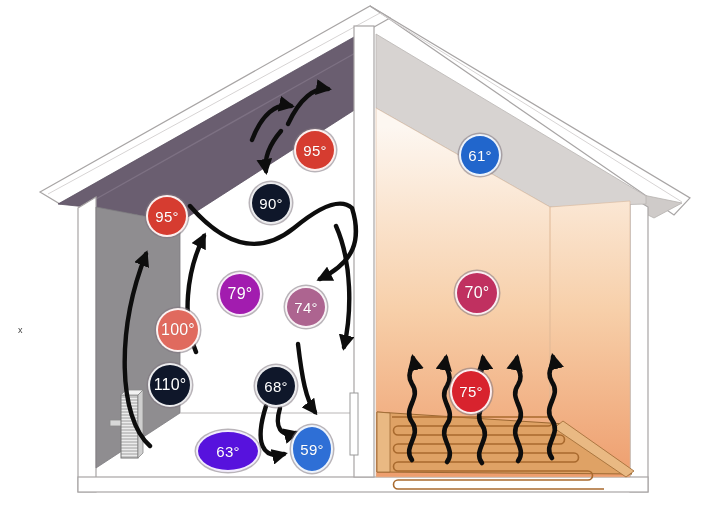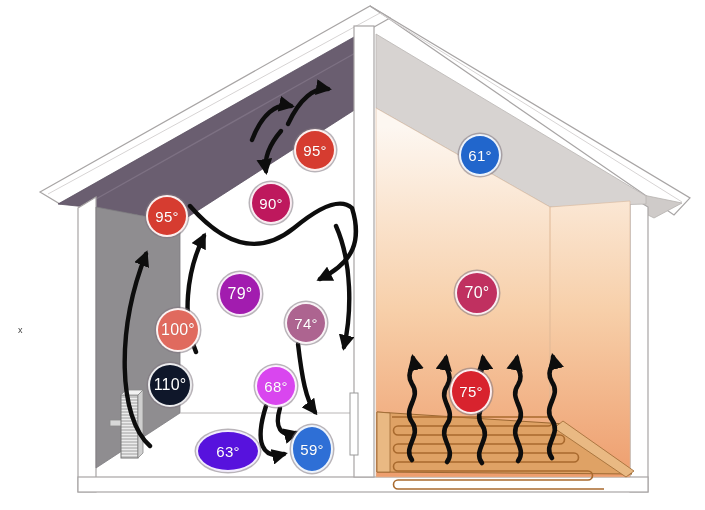--- a/index.html
+++ b/index.html
@@ -105,27 +105,27 @@
       <path marker-end="url(#ah)" d="M 288,124 C 300,98 315,87 328,89"></path>
       <path marker-end="url(#ah)" d="M 281,131 C 269,145 264,157 266,171"></path>
       <path marker-end="url(#ah)" d="M 266,406 C 254,444 263,459 284,454"></path>
       <path marker-end="url(#ah)" d="M 280,408 C 274,428 281,437 296,433"></path>
       <path marker-end="url(#ah)" d="M 298,344 C 302,378 306,400 315,412"></path>
     </g>
   </svg>
 
   <div>
       <div class="badge" style="left: 294px; top: 129px; width: 42px; height: 42px; background: rgb(214, 60, 48); font-size: 15px;">95°</div>
-      <div class="badge" style="left: 250px; top: 182px; width: 42px; height: 42px; background: #be185d; font-size: 15px;">90°</div>
+      <div class="badge" style="left: 250px; top: 182px; width: 42px; height: 42px; background: #0f172a; font-size: 15px;">90°</div>
       <div class="badge" style="left: 146px; top: 195px; width: 42px; height: 42px; background: rgb(214, 60, 48); font-size: 15px;">95°</div>
       <div class="badge" style="left: 218px; top: 272px; width: 44px; height: 44px; background: #a21caf; font-size: 16px;">79°</div>
       <div class="badge" style="left: 156px; top: 308px; width: 44px; height: 44px; background: rgb(224, 106, 94); font-size: 16px;">100°</div>
-      <div class="badge" style="left: 285px; top: 302px; width: 42px; height: 42px; background: rgb(173, 100, 144); font-size: 15px;">74°</div>
+      <div class="badge" style="left: 285px; top: 286px; width: 42px; height: 42px; background: rgb(173, 100, 144); font-size: 15px;">74°</div>
       <div class="badge" style="left: 148px; top: 363px; width: 44px; height: 44px; background: #0f172a; font-size: 16px;">110°</div>
-      <div class="badge" style="left: 255px; top: 365px; width: 42px; height: 42px; background: #d946ef; font-size: 15px;">68°</div>
+      <div class="badge" style="left: 255px; top: 365px; width: 42px; height: 42px; background: #0f172a; font-size: 15px;">68°</div>
       <div class="badge" style="left: 196px; top: 430px; width: 64px; height: 42px; background: rgb(87, 18, 221); font-size: 15px;">63°</div>
       <div class="badge" style="left: 291px; top: 425px; width: 42px; height: 48px; background: rgb(46, 111, 214); font-size: 15px;">59°</div>
       <div class="badge" style="left: 459px; top: 134px; width: 42px; height: 42px; background: rgb(33, 102, 204); font-size: 15px;">61°</div>
       <div class="badge" style="left: 455px; top: 271px; width: 44px; height: 44px; background: rgb(192, 48, 96); font-size: 16px;">70°</div>
       <div class="badge" style="left: 450px; top: 369px; width: 42px; height: 45px; background: rgb(216, 35, 46); font-size: 15px;">75°</div>
     </div>
 
   <span class="stray">x</span>
 </div>
 

